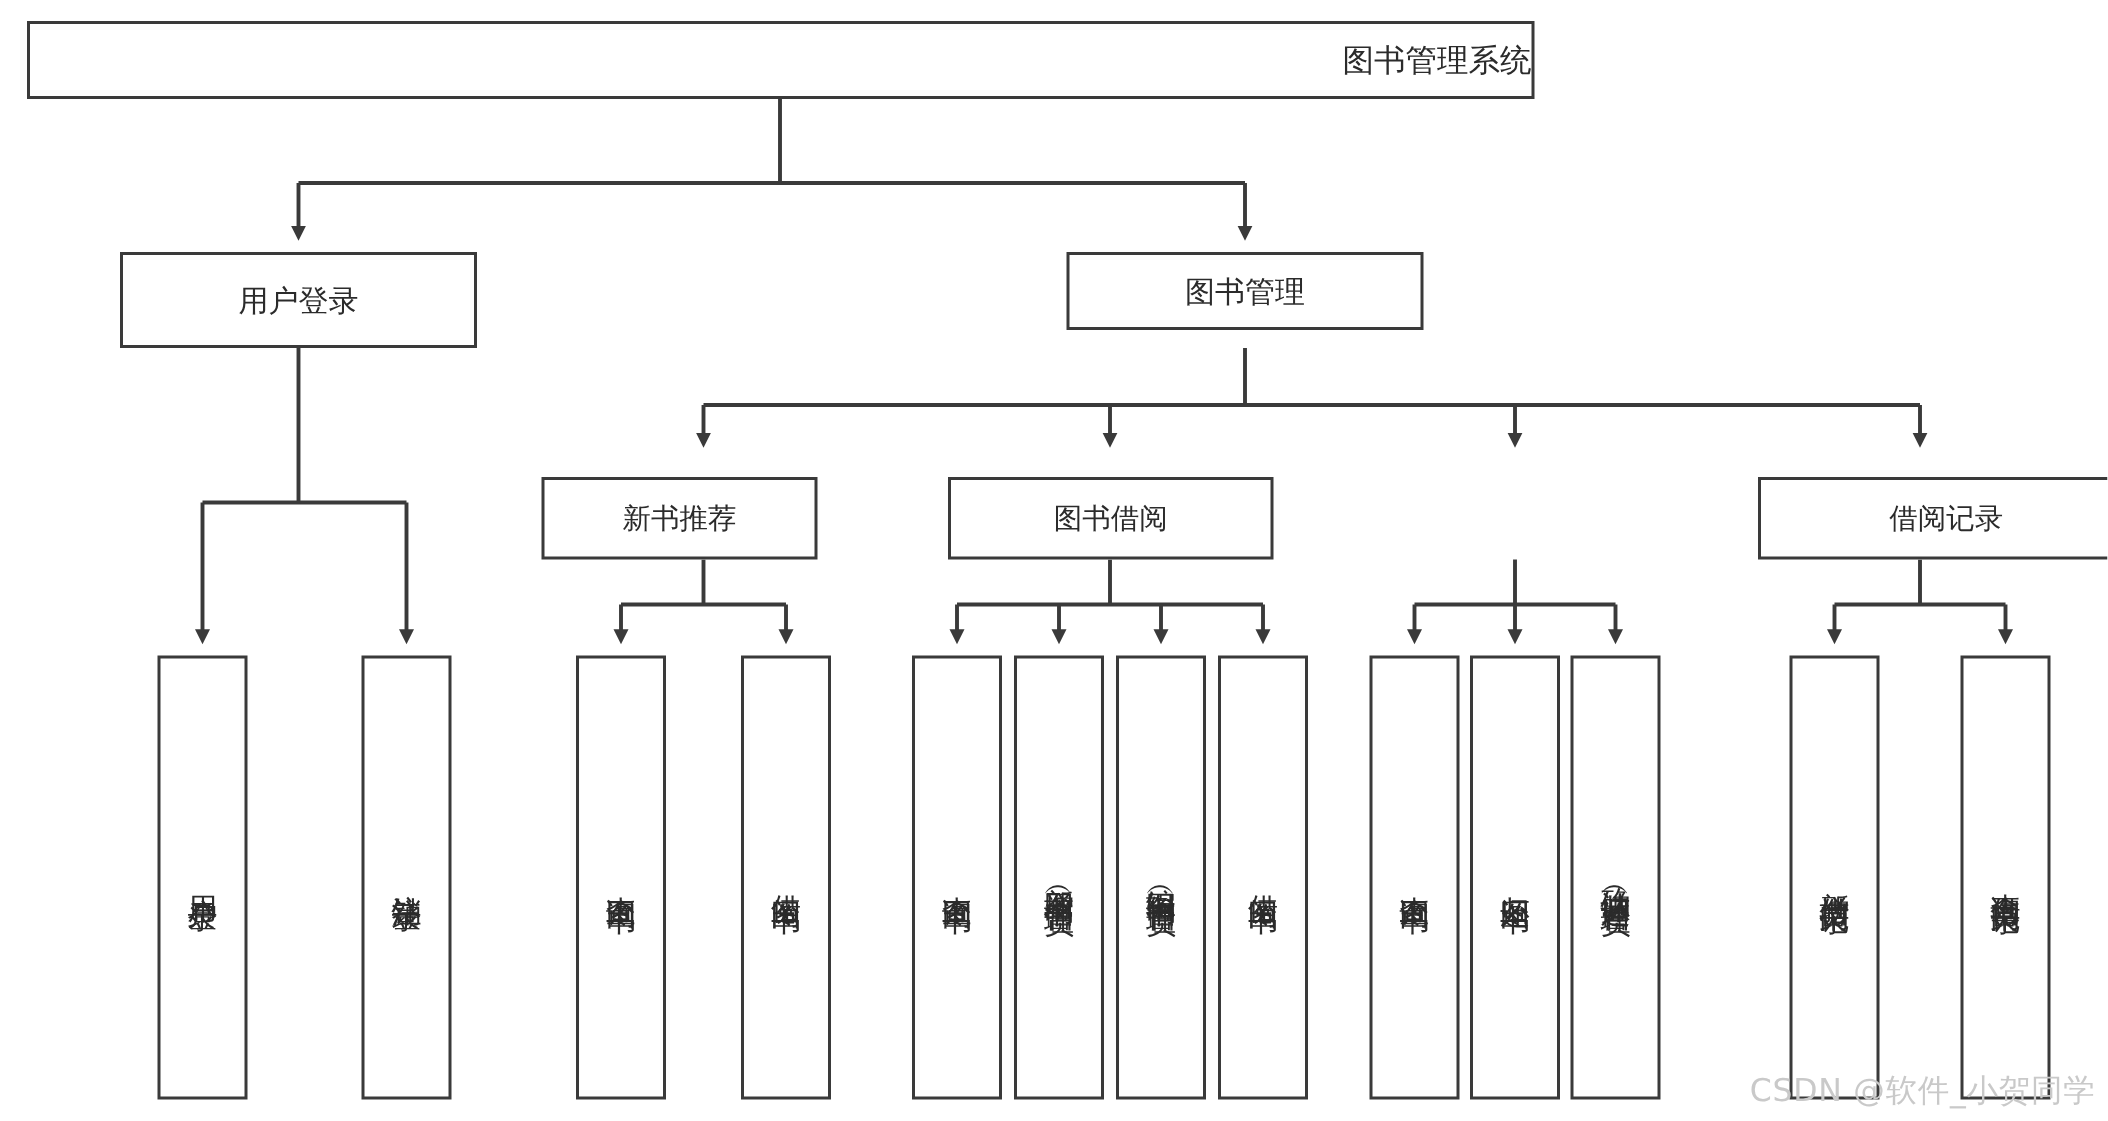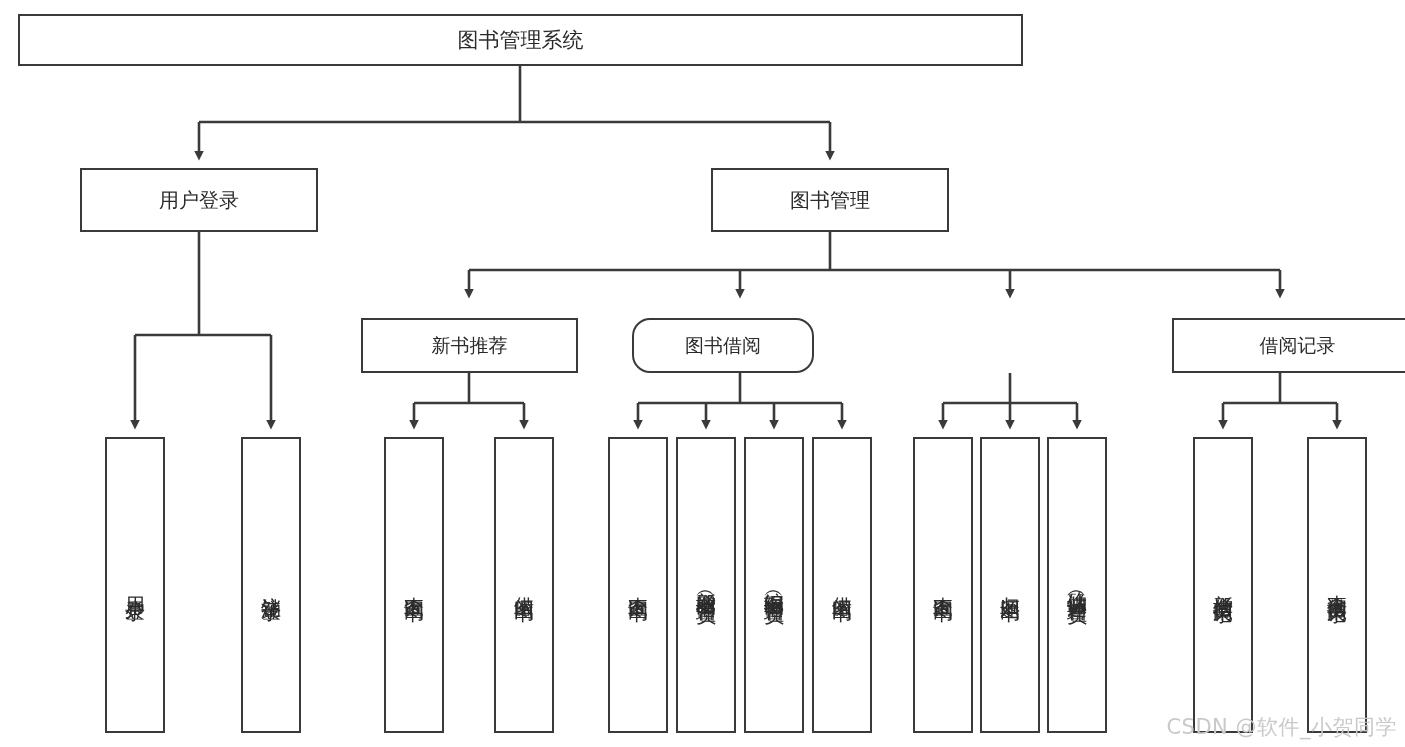--- a/index.html
+++ b/index.html
@@ -119,35 +119,35 @@
       <path d="M1010,403 L1010,421" marker-end="url(#arrow)"></path>
       <path d="M1077,403 L1077,421" marker-end="url(#arrow)"></path>
 
       <path d="M1280,373 L1280,403"></path>
       <path d="M1223,403 L1337,403"></path>
       <path d="M1223,403 L1223,421" marker-end="url(#arrow)"></path>
       <path d="M1337,403 L1337,421" marker-end="url(#arrow)"></path>
     </g>
   </svg>
 
-  <div class="node root" style="left:18px; top:14px; width:1005px; height:52px;">
+  <div class="node root" style="left:18px; top:14px; width:1005px; height:52px;justify-content:flex-end;">
     <span>图书管理系统</span>
   </div>
 
   <div class="node level1" style="left:80px; top:168px; width:238px; height:64px;">
     <span>用户登录</span>
   </div>
-  <div class="node level1" style="left:711px; top:168px; width:238px; height:64px;">
+  <div class="node level1" style="left:711px; top:168px; width:238px; height:52px;">
     <span>图书管理</span>
   </div>
 
-  <div class="node level2" style="left:361px; top:318px; width:217px; height:55px;">
+  <div class="node level2" style="left:361px; top:318px; width:184px; height:55px;">
     <span>新书推荐</span>
   </div>
-  <div class="node level2" style="left:632px; top:318px; width:182px; height:55px;border-radius:18px;">
+  <div class="node level2" style="left:632px; top:318px; width:217px; height:55px;">
     <span>图书借阅</span>
   </div>
   <div class="node level2" style="left:1172px; top:318px; width:251px; height:55px;">
     <span>借阅记录</span>
   </div>
 
   <div class="node leaf" style="left:105px; top:437px; width:60px; height:296px;">
     <span class="vlabel">用户登录</span>
   </div>
   <div class="node leaf" style="left:241px; top:437px; width:60px; height:296px;">

